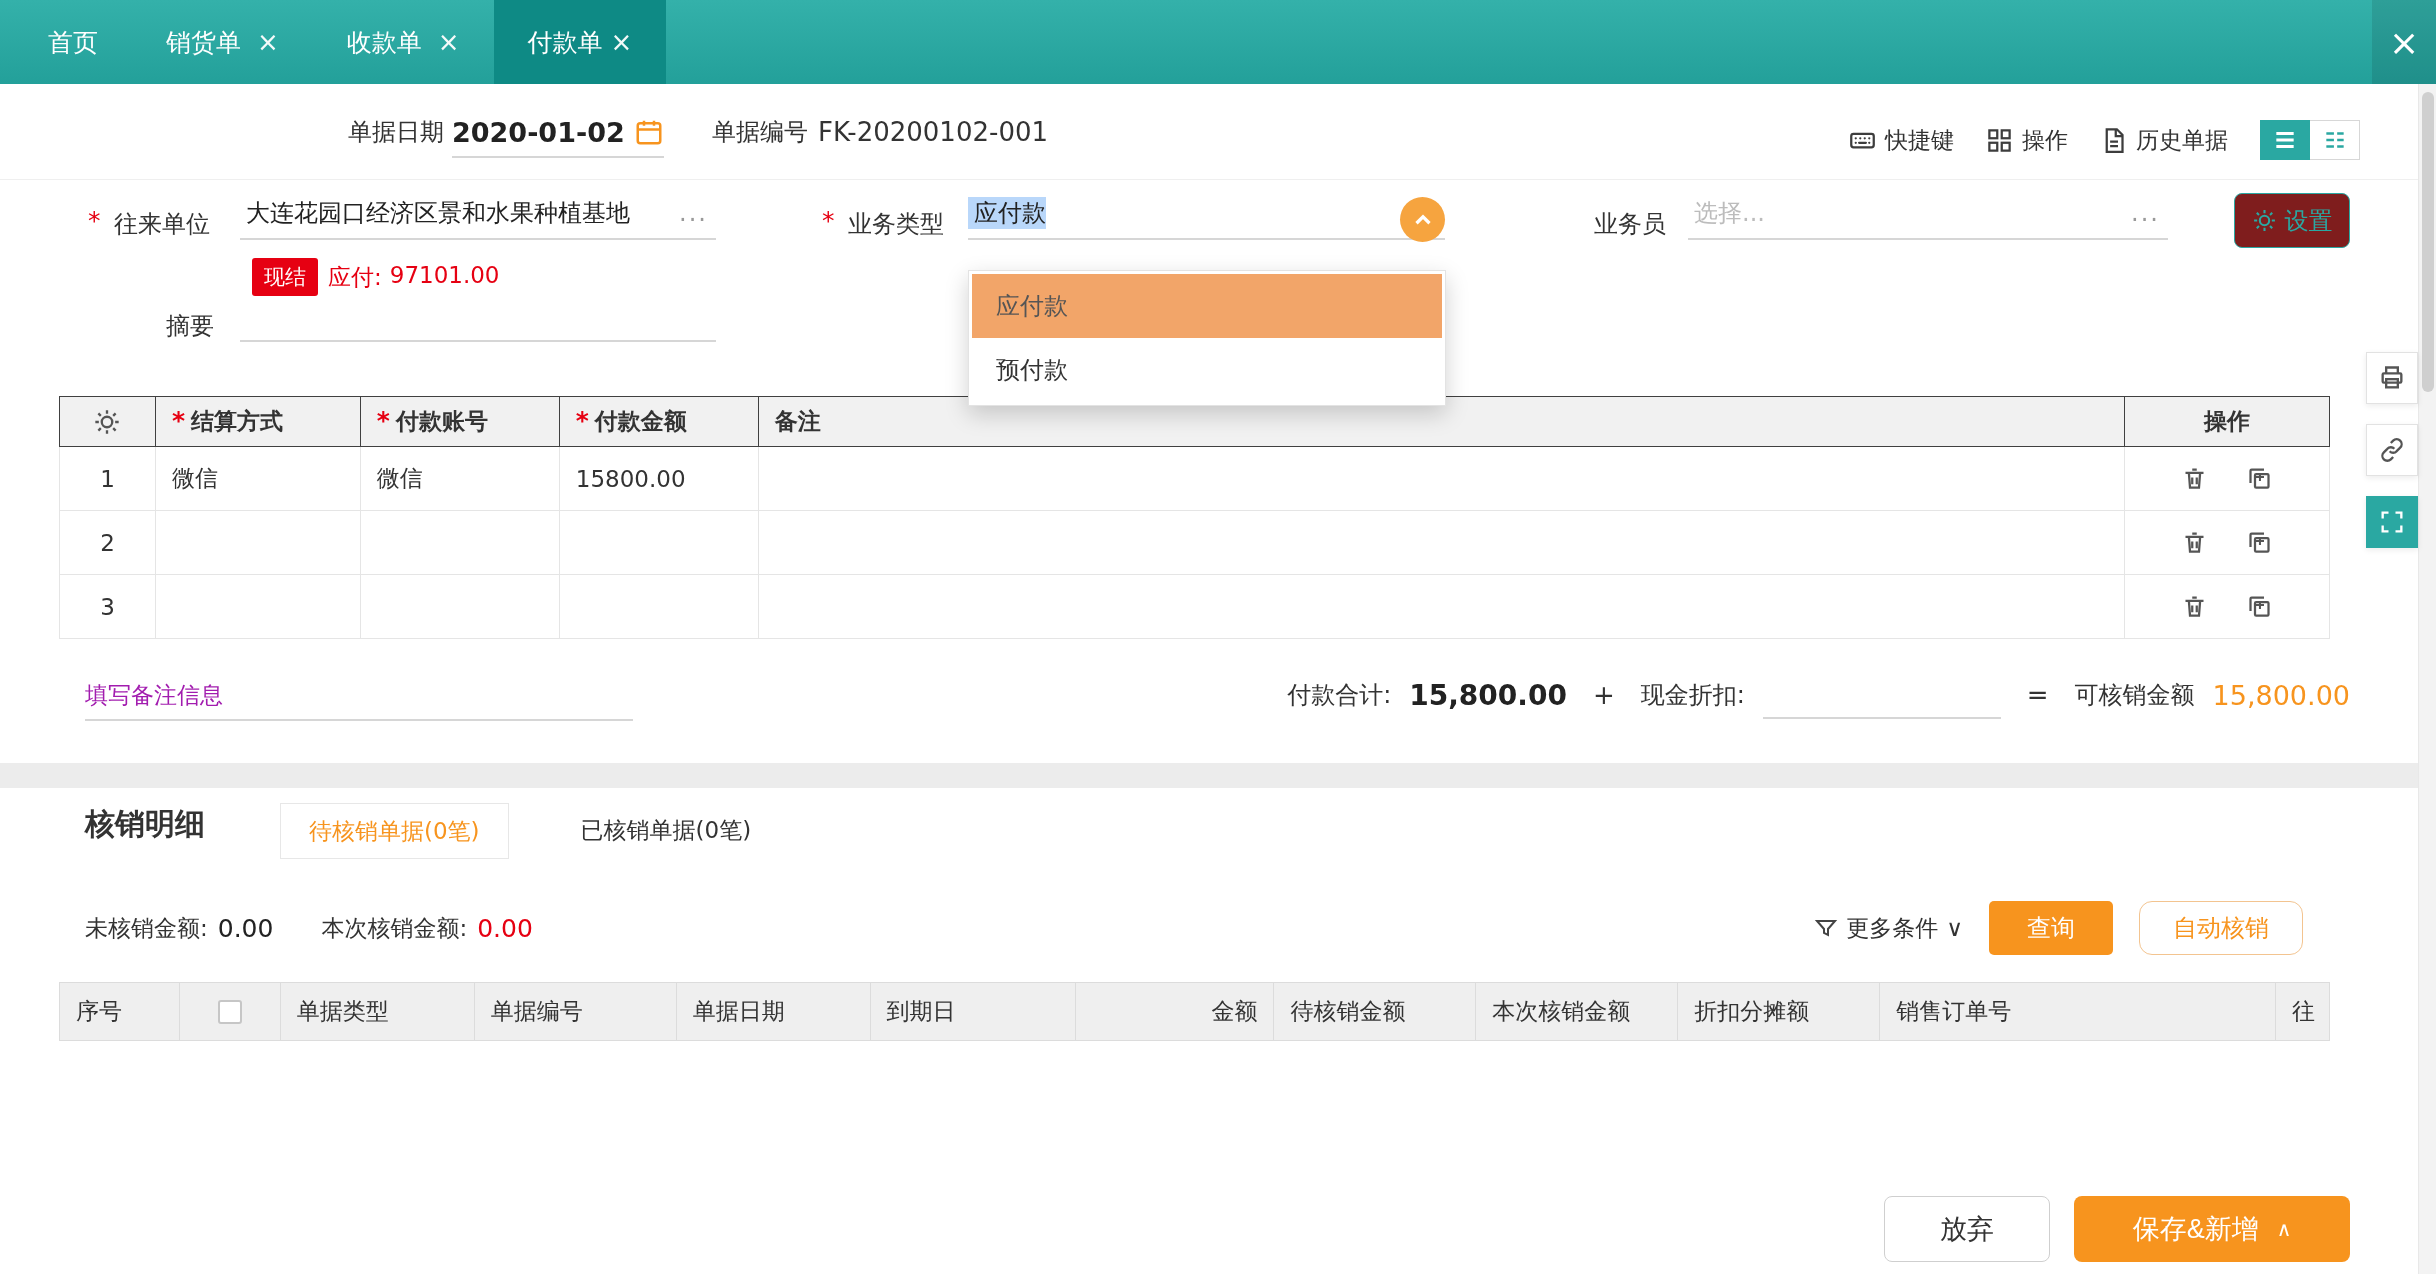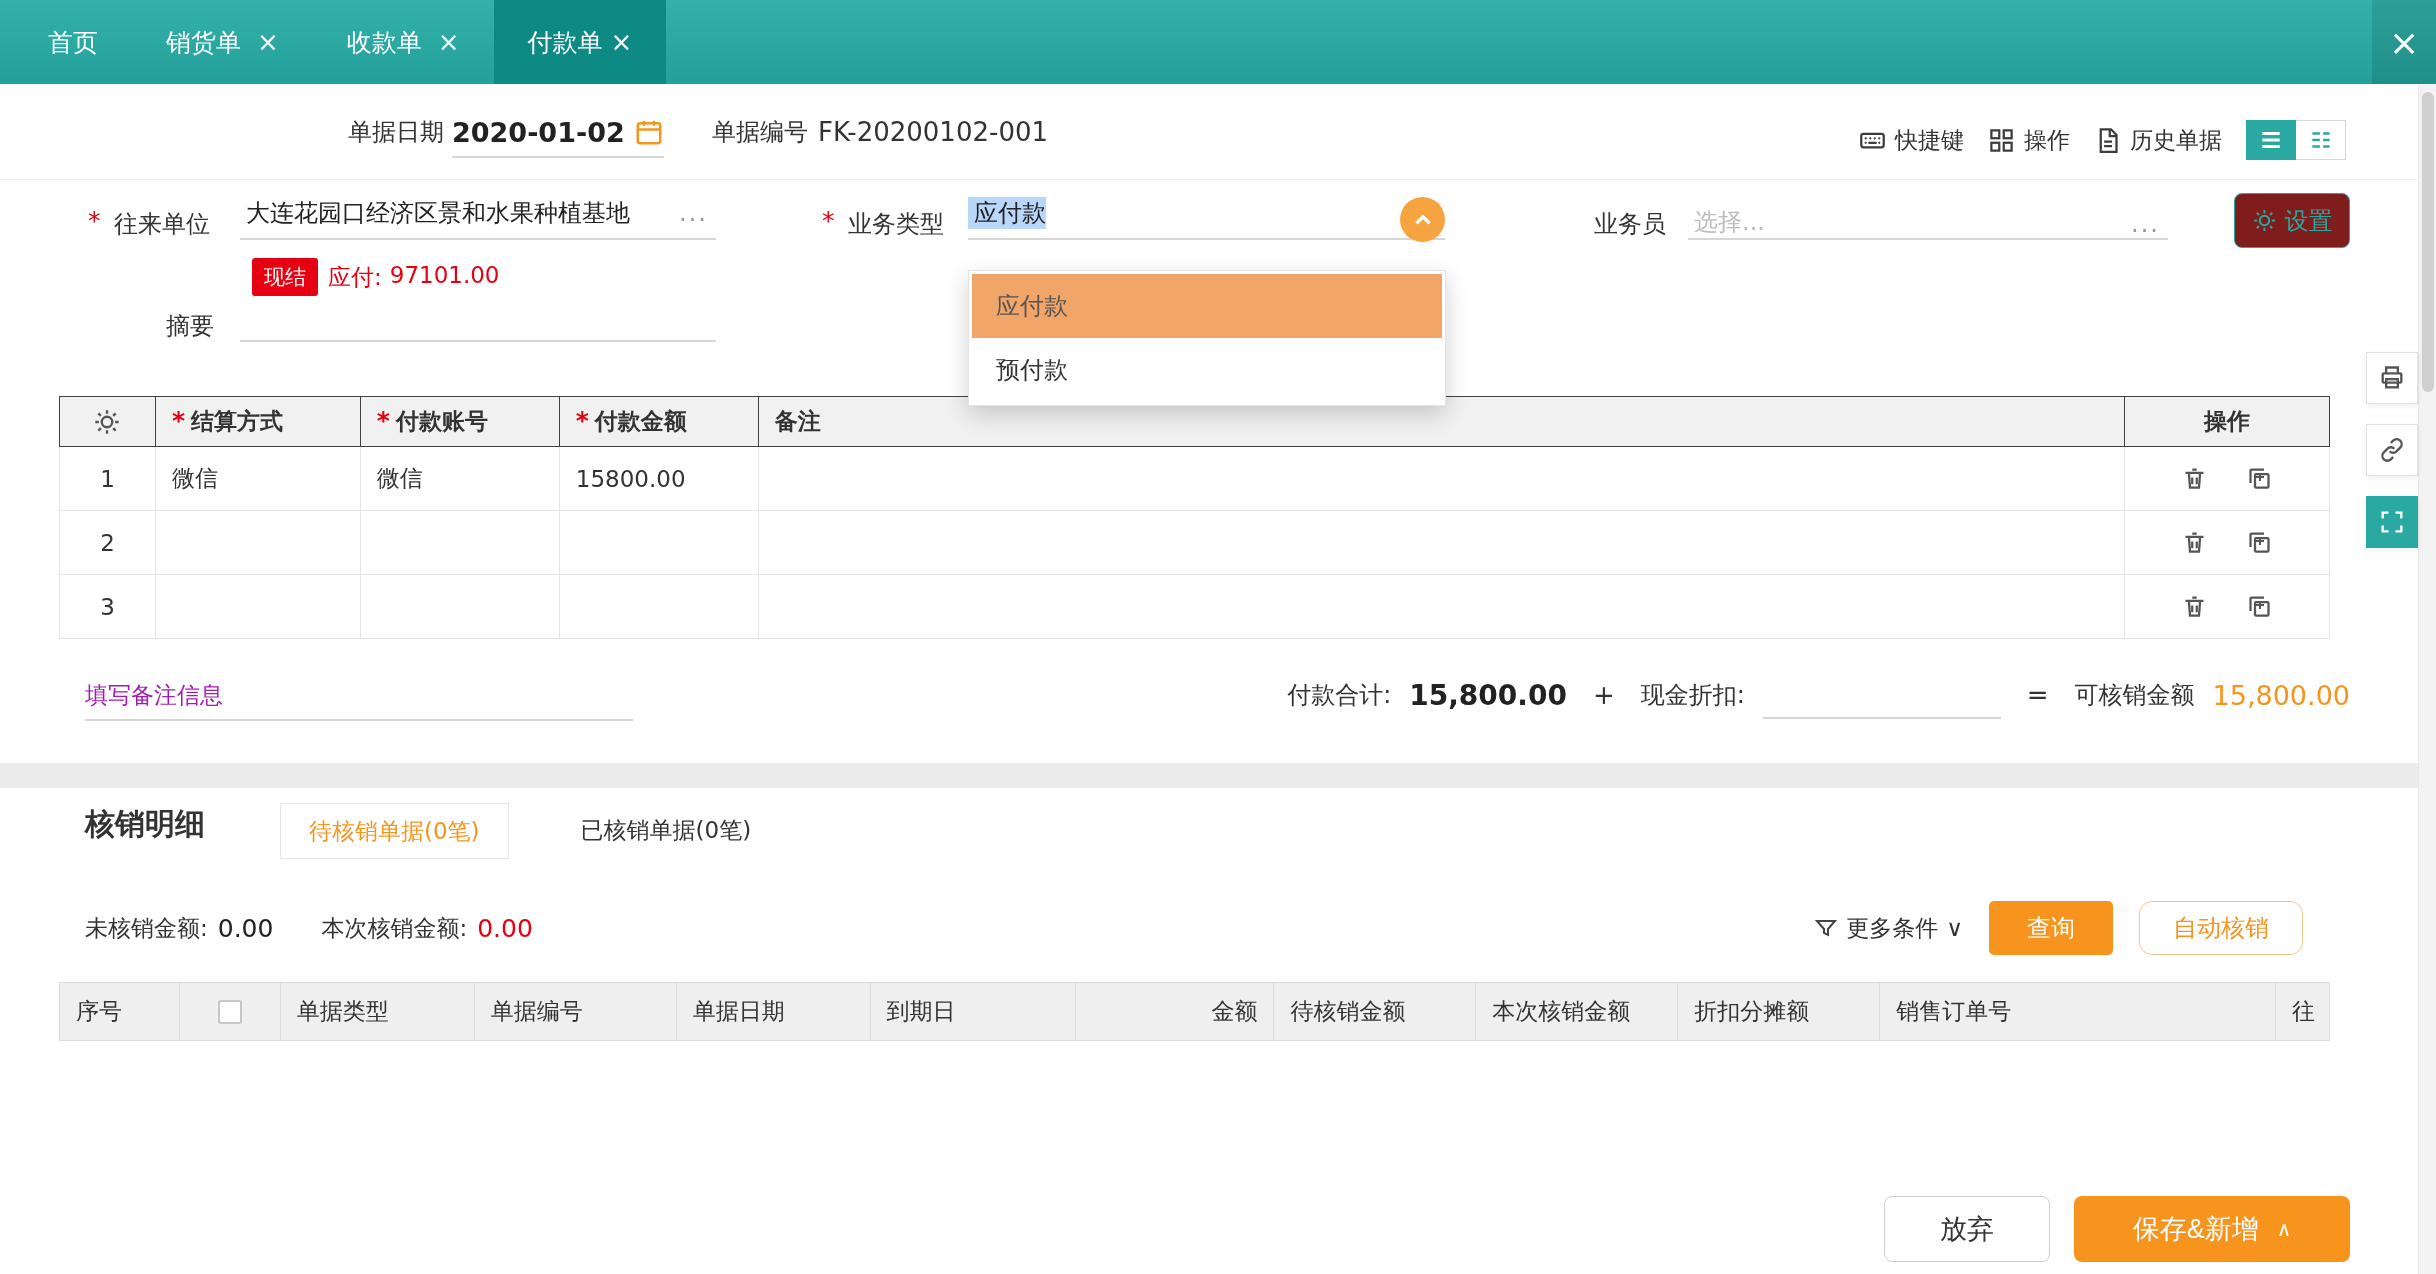--- a/index.html
+++ b/index.html
@@ -25,21 +25,21 @@
   .rdot.sel::after { content:""; position:absolute; inset:4px; border-radius:50%; background:#f7941e; }
 
   .lbl { color:#333; font-size:24px; }
   .date-label { position:absolute; left:348px; top:0; height:96px; line-height:96px; }
   .date-field { position:absolute; left:452px; top:24px; width:212px; height:50px; border-bottom:2px solid #d6d6d6;
                 display:flex; align-items:center; justify-content:space-between; cursor:text; }
   .date-value { font-size:27px; font-weight:bold; color:#222; }
   .no-label { position:absolute; left:712px; top:0; height:96px; line-height:96px; }
   .no-value { position:absolute; left:818px; top:0; height:96px; line-height:96px; font-size:26px; color:#333; }
 
-  .docbar-right { position:absolute; right:90px; top:0; height:112px; display:flex; align-items:center; gap:24px; }
+  .docbar-right { position:absolute; right:76px; top:0; height:112px; display:flex; align-items:center; gap:32px; }
   .icon-btn { display:flex; align-items:center; gap:9px; font-size:23px; color:#333; cursor:pointer; }
   .icon-btn svg { width:27px; height:27px; color:#3d3d3d; }
   .vtoggles { display:flex; }
   .vt { width:50px; height:40px; display:flex; align-items:center; justify-content:center; cursor:pointer; }
   .vt.active { background:#2aa8a2; border:1px solid #2aa8a2; color:#fff; }
   .vt.inactive { background:#fff; border:1px solid #d7d7d7; border-left:none; color:#2aa8a2; }
 
   
   .form { position:absolute; top:180px; left:0; right:0; height:216px; background:#fff; }
   .req { color:#e60012; font-size:25px; margin-right:6px; }
@@ -231,21 +231,21 @@
     <div class="abs field" style="left:968px; top:8px; width:477px;">
       <span class="val sel-text">应付款</span>
     </div>
     <div class="circle-up">
       <svg viewBox="0 0 24 24" fill="none" stroke="#fff" stroke-width="3">
         <path d="M6 15l6-6 6 6"></path>
       </svg>
     </div>
 
     <span class="abs lbl" style="left:1594px; top:28px;">业务员</span>
-    <div class="abs field" style="left:1688px; top:8px; width:480px;align-items:flex-end;">
+    <div class="abs field" style="left:1688px; top:8px; width:480px;">
       <span class="ph">选择...</span>
       <span class="dots">...</span>
     </div>
 
     <div class="settings-btn">
       <svg viewBox="0 0 24 24" fill="none" stroke="currentColor" stroke-width="2">
         <circle cx="12" cy="12" r="4.5"></circle>
         <path d="M12 2v3M12 19v3M2 12h3M19 12h3M4.6 4.6l2.1 2.1M17.3 17.3l2.1 2.1M19.4 4.6l-2.1 2.1M6.7 17.3l-2.1 2.1"></path>
       </svg>
       <span>设置</span>

